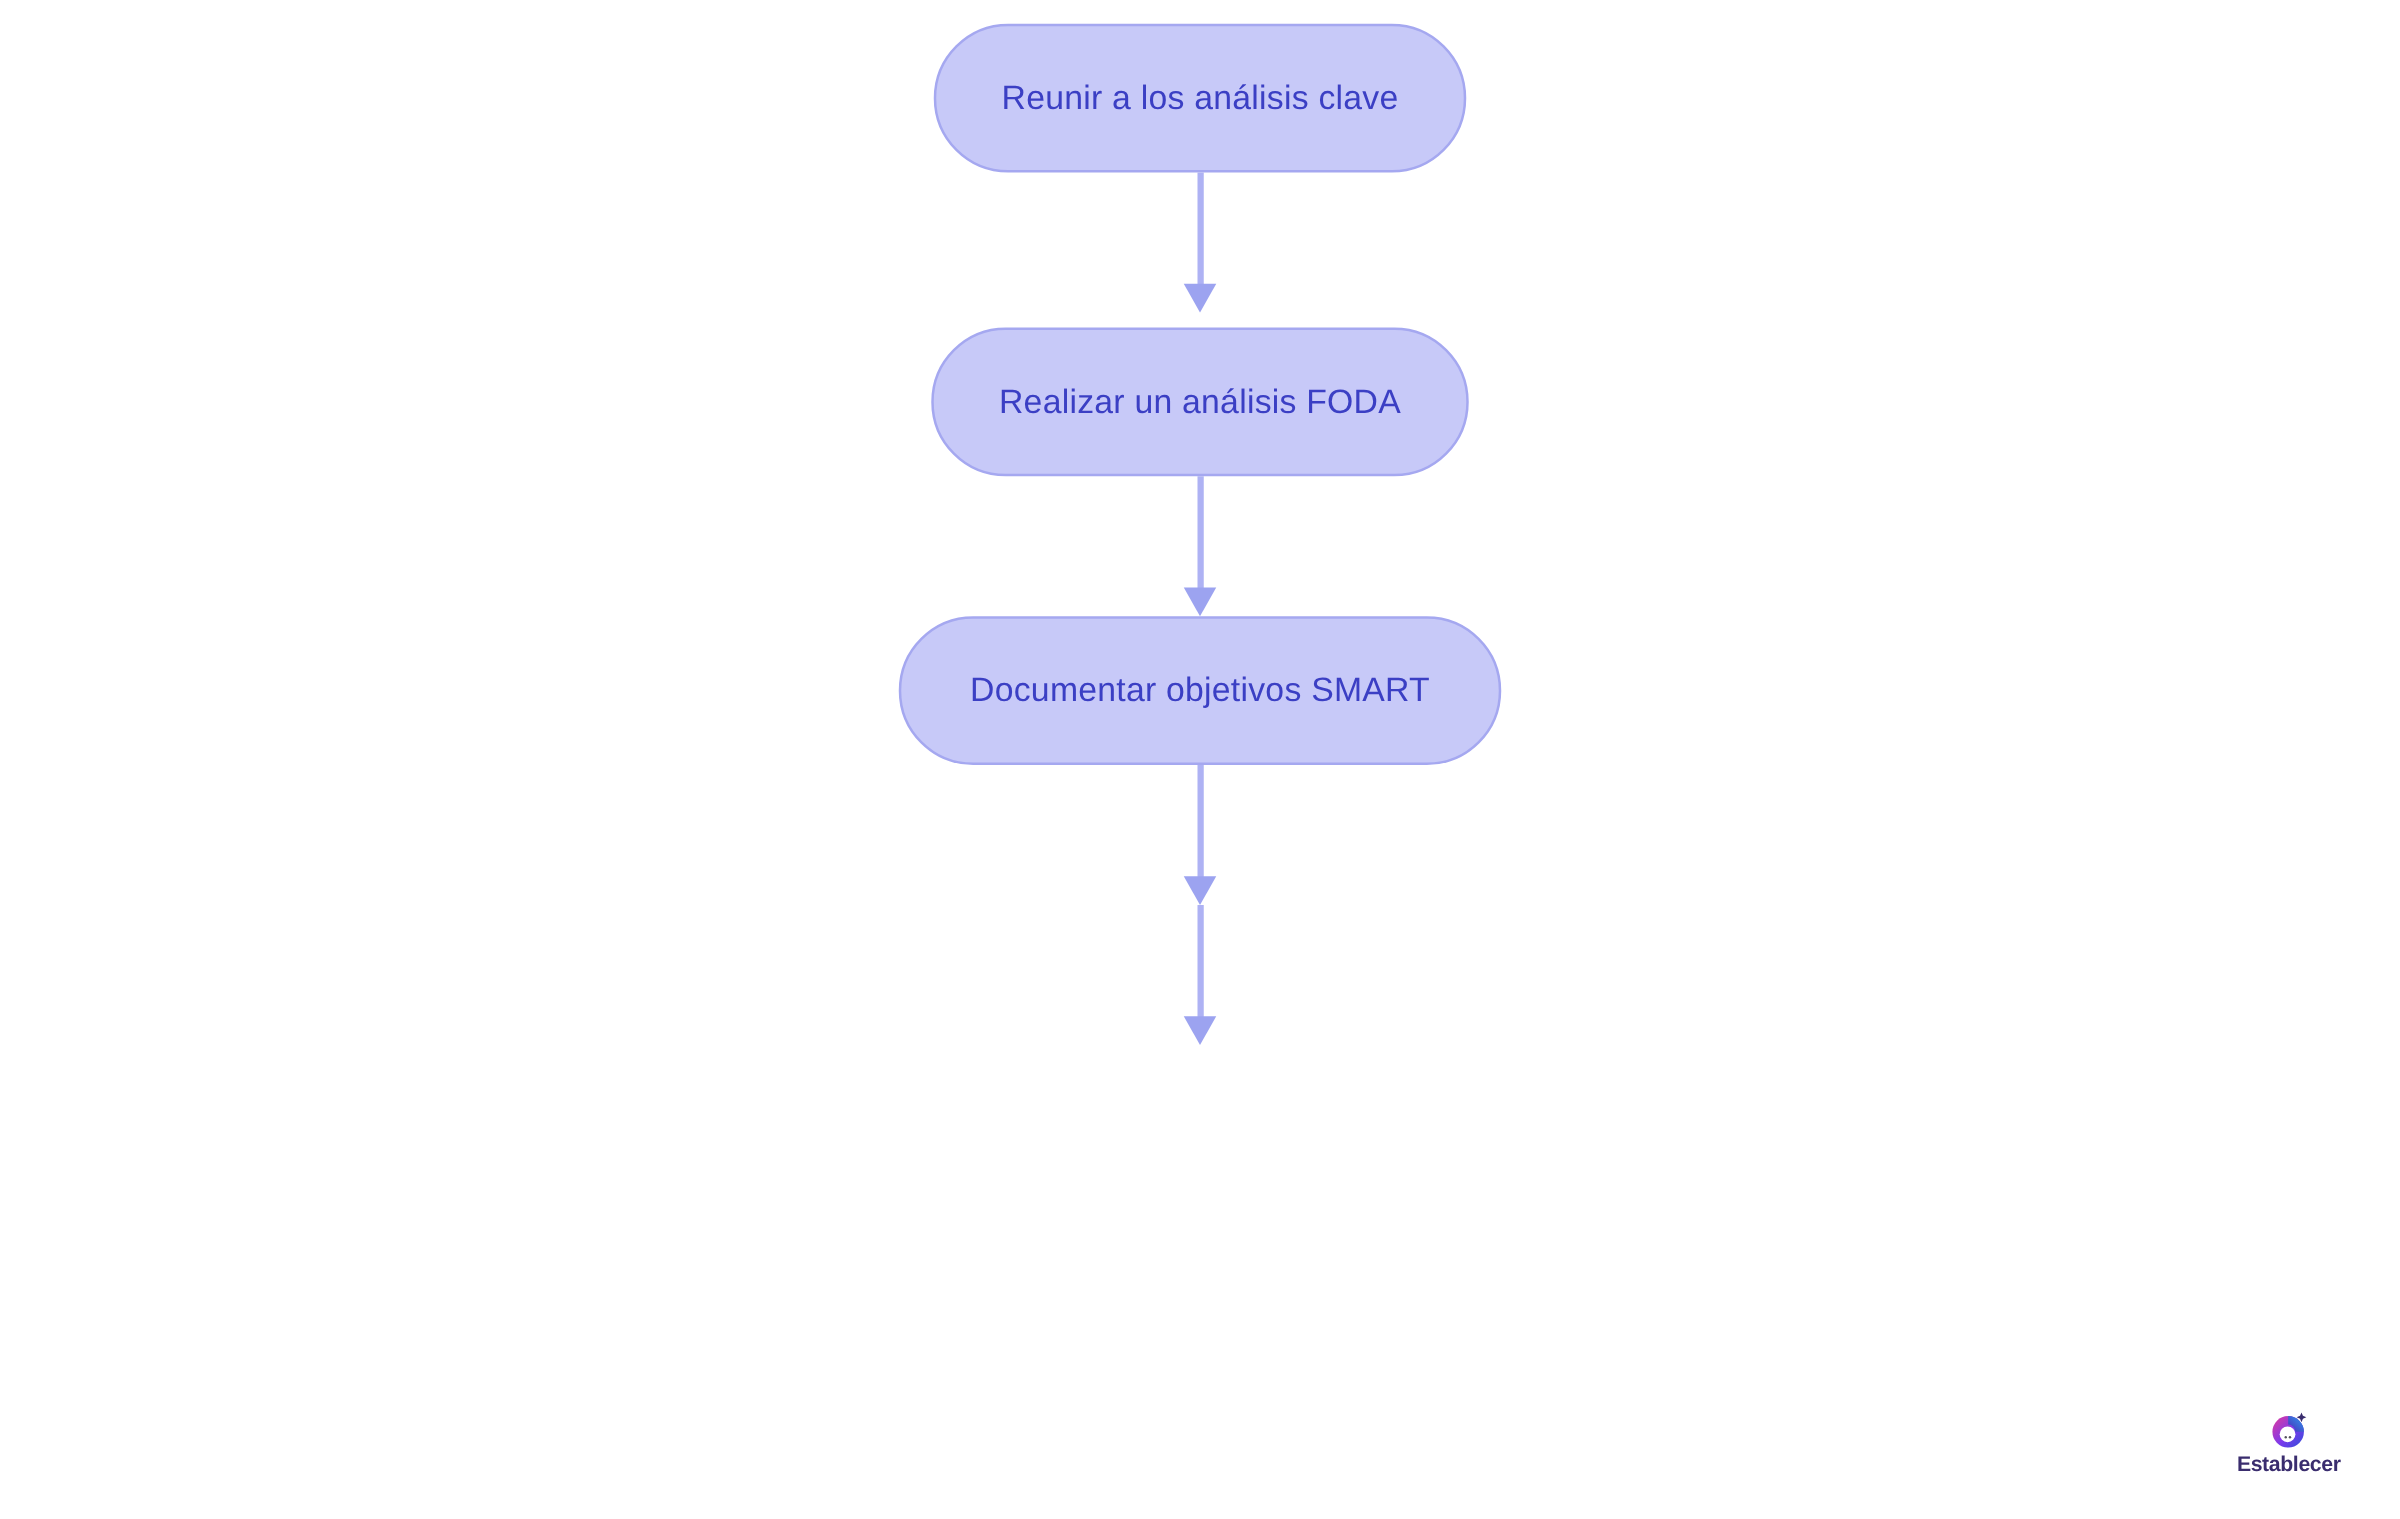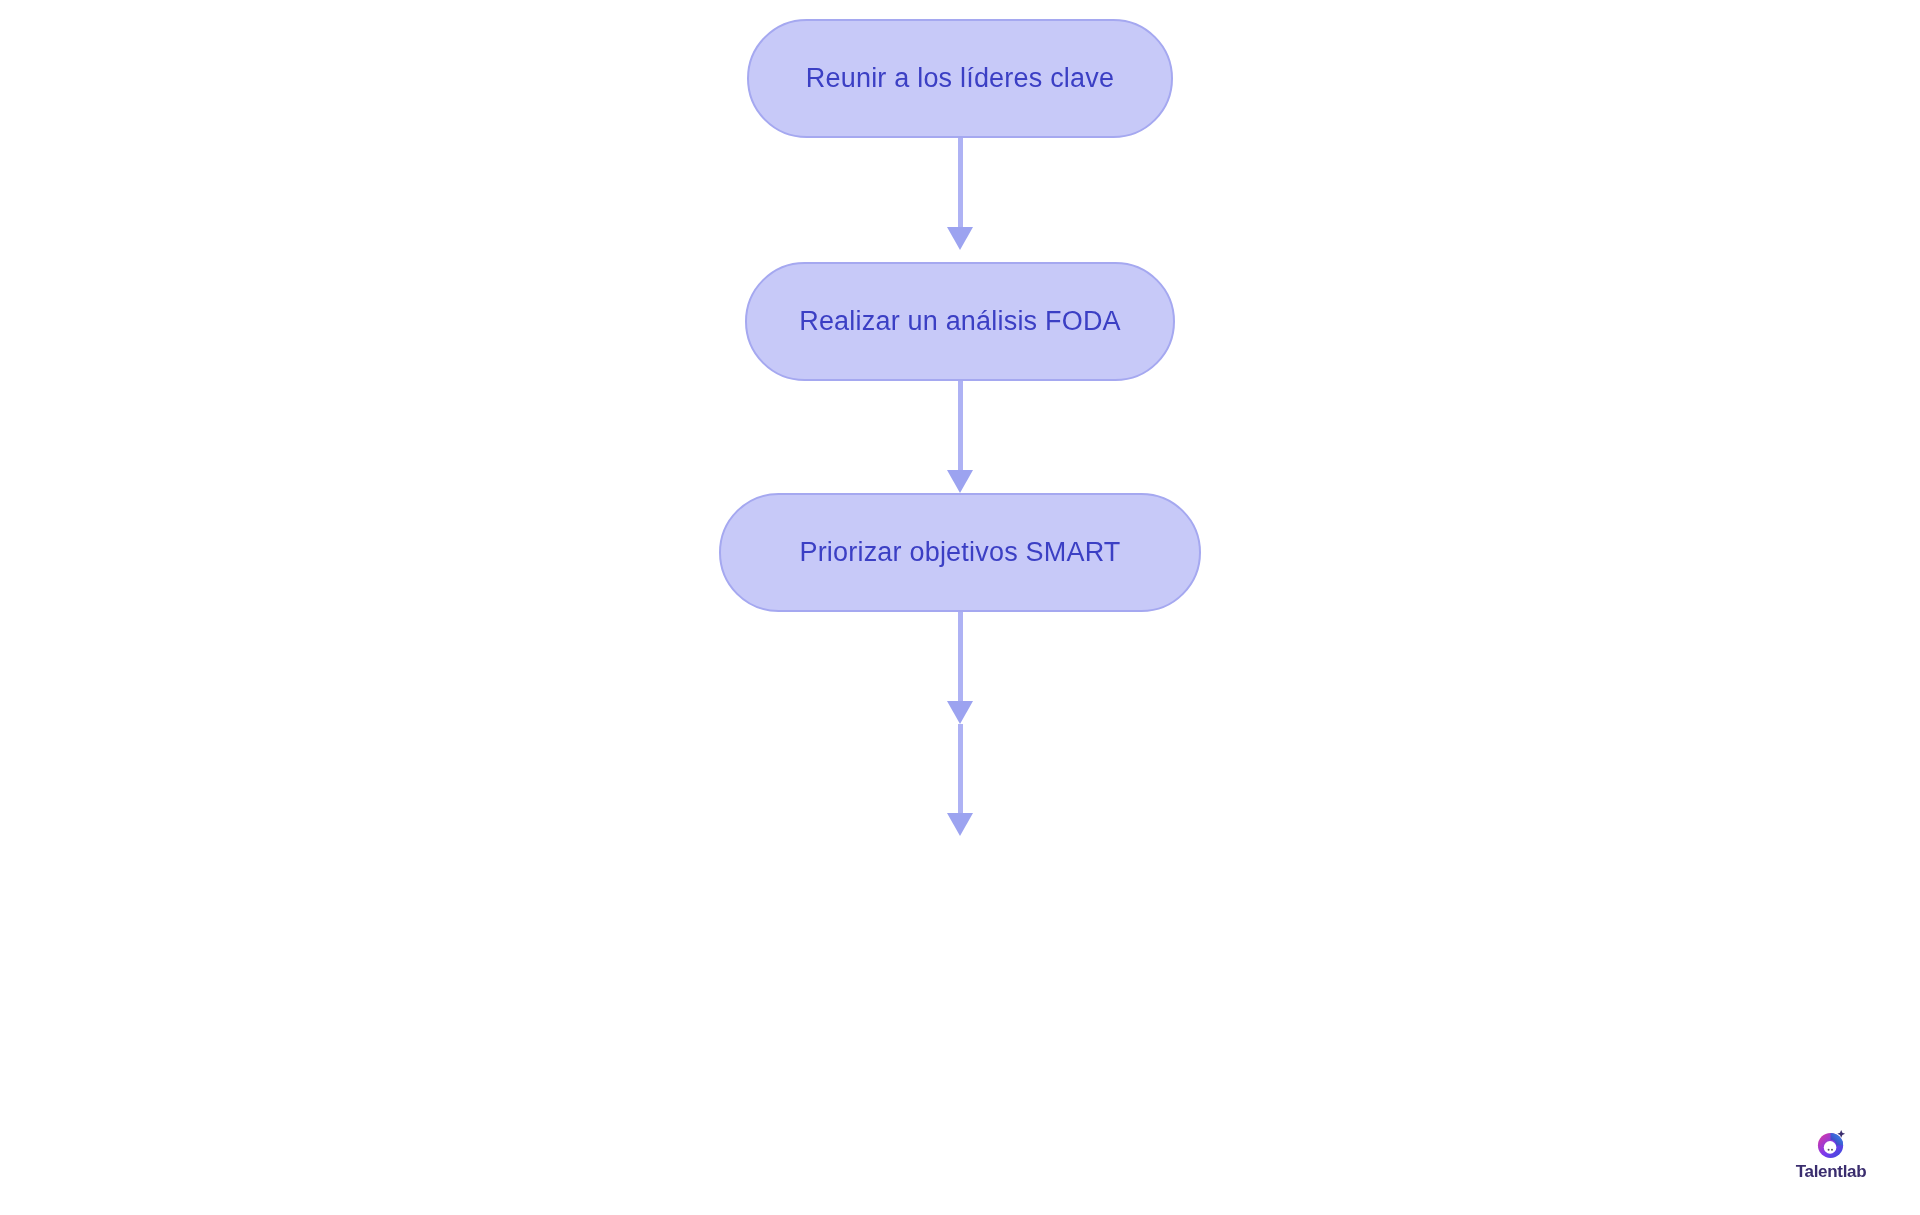--- a/index.html
+++ b/index.html
@@ -93,39 +93,39 @@
   }
 </style>
 </head>
 <body>
 
 <div class="canvas">
 
   <div class="flow">
 
     <div class="node n1">
-      <span>Reunir a los líderes clave</span>
+      <span>Reunir a los análisis clave</span>
     </div>
 
     <div class="connector">
       <div class="line"></div>
       <div class="head"></div>
     </div>
 
     <div class="node n2">
       <span>Realizar un análisis FODA</span>
     </div>
 
     <div class="connector">
       <div class="line"></div>
       <div class="head"></div>
     </div>
 
     <div class="node n3">
-      <span>Priorizar objetivos SMART</span>
+      <span>Documentar objetivos SMART</span>
     </div>
 
     <div class="connector">
       <div class="line"></div>
       <div class="head"></div>
     </div>
 
 
     <div class="connector">
       <div class="line"></div>
@@ -148,16 +148,16 @@
           <stop offset="100%" stop-color="#4C2BB8"></stop>
         </linearGradient>
       </defs>
       <circle cx="15" cy="17" r="13" fill="url(#lg-ring)"></circle>
       <path d="M 15 4 A 13 13 0 0 1 28 17 L 21 17 A 6 6 0 0 0 15 11 Z" fill="url(#lg-ring2)"></path>
       <circle cx="14.5" cy="19" r="6.5" fill="#FFFFFF"></circle>
       <circle cx="13" cy="21.5" r="1" fill="#55565E"></circle>
       <circle cx="16.5" cy="21.5" r="1" fill="#55565E"></circle>
       <path d="M 26 1 L 27.2 3.8 L 30 5 L 27.2 6.2 L 26 9 L 24.8 6.2 L 22 5 L 24.8 3.8 Z" fill="#3A2D6E"></path>
     </svg>
-    <div class="logo-text">Talentlab</div>
+    <div class="logo-text">Establecer</div>
   </div>
 
 </div>
 
 </body></html>

